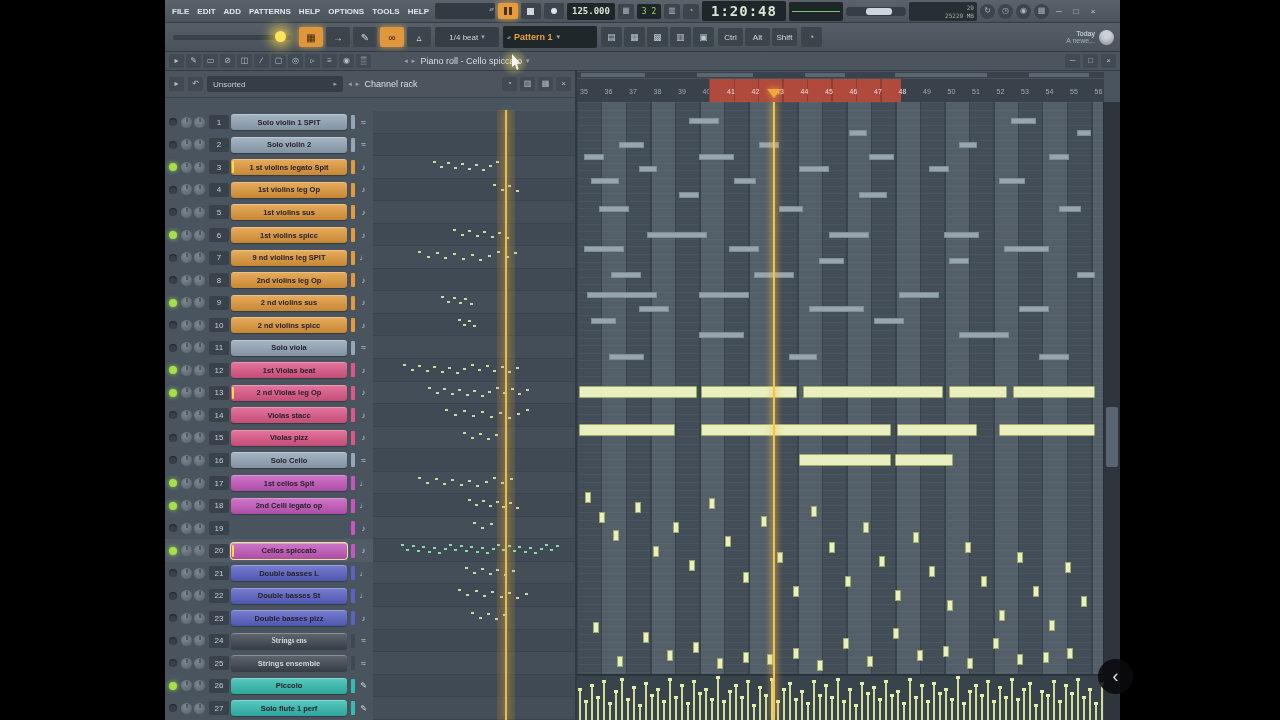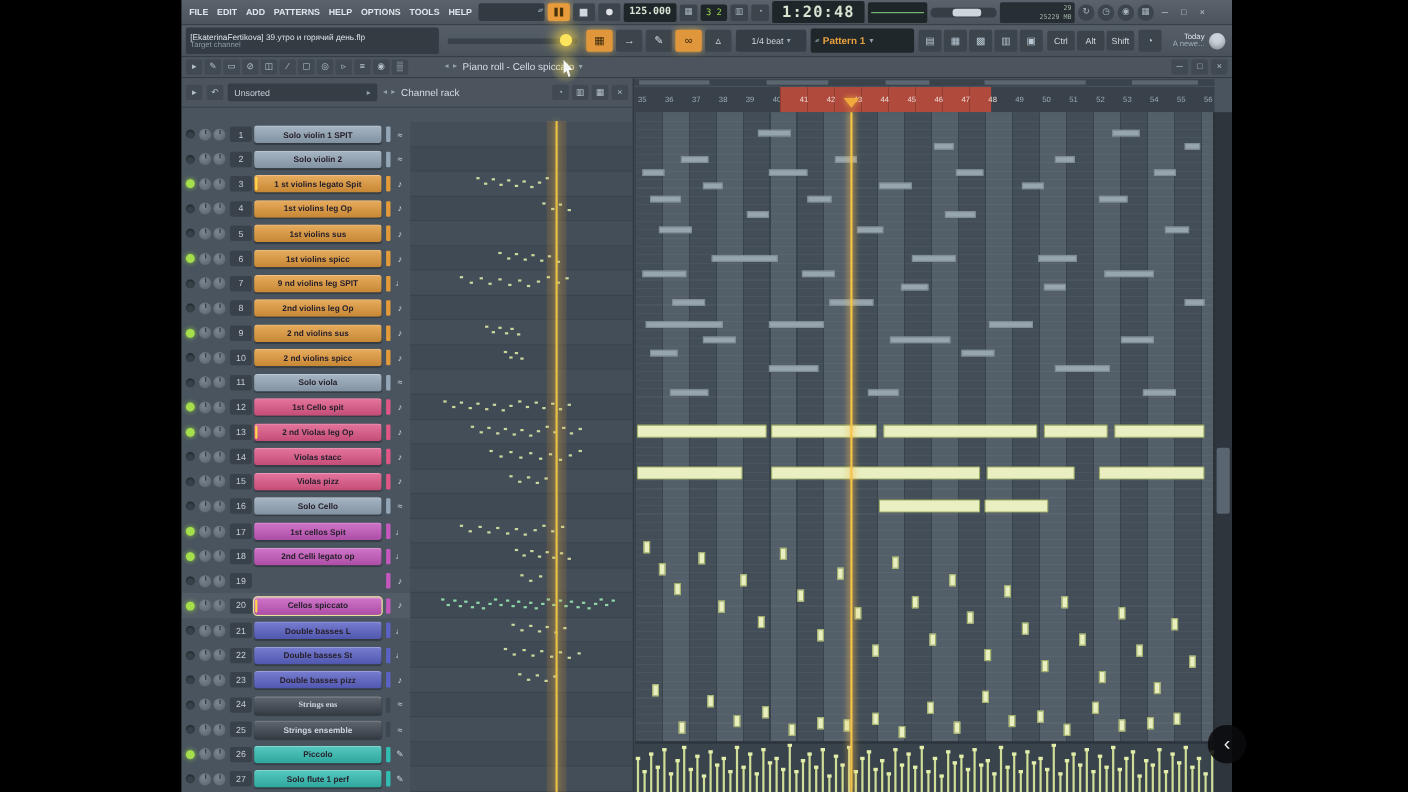--- a/index.html
+++ b/index.html
@@ -208,24 +208,20 @@
       <button class="circ">↻</button>
       <button class="circ">◷</button>
       <button class="circ">◉</button>
       <button class="circ">▦</button>
       <button class="winbtn">─</button>
       <button class="winbtn">□</button>
       <button class="winbtn">×</button>
     </div>
 
     <div class="toolbar2">
-      <div class="project">
-        <span class="t1">[EkaterinaFertikova] 39.утро и горячий день.flp</span>
-        <span class="t2">Target channel</span>
-      </div>
       <div class="slider2">
         <div class="tr"></div>
         <div class="glow-knob"></div>
       </div>
       <span id="edit-icons" style="display:flex;gap:3px;">
           <button class="ebtn accent">▦</button>
           <button class="ebtn">→</button>
           <button class="ebtn">✎</button>
           <button class="ebtn accent">∞</button>
           <button class="ebtn">▵</button>
@@ -467,21 +463,21 @@
               <button class="ch-name" style="background: linear-gradient(rgba(255, 255, 255, 0.18), rgba(0, 0, 0, 0.12)) rgb(147, 166, 184);">Solo viola</button>
               <span class="strip" style="background: rgb(147, 166, 184);"></span>
               <span class="ch-icon">≈</span>
               <span class="pv"></span>
             </div>
             <div class="ch-row">
               <span class="led on"></span>
               <span class="knob"></span>
               <span class="knob"></span>
               <span class="ch-num">12</span>
-              <button class="ch-name" style="background: linear-gradient(rgba(255, 255, 255, 0.18), rgba(0, 0, 0, 0.12)) rgb(223, 87, 135);">1st Cello spit</button>
+              <button class="ch-name" style="background: linear-gradient(rgba(255, 255, 255, 0.18), rgba(0, 0, 0, 0.12)) rgb(223, 87, 135);">1st Violas beat</button>
               <span class="strip" style="background: rgb(223, 87, 135);"></span>
               <span class="ch-icon">♪</span>
               <span class="pv">
                 <i class="mark" style="left: 30px; top: 5px;"></i>
                 <i class="mark" style="left: 37.5px; top: 10px;"></i>
                 <i class="mark" style="left: 45px; top: 6px;"></i>
                 <i class="mark" style="left: 52.5px; top: 11px;"></i>
                 <i class="mark" style="left: 60px; top: 7px;"></i>
                 <i class="mark" style="left: 67.5px; top: 12px;"></i>
                 <i class="mark" style="left: 75px; top: 8px;"></i>

